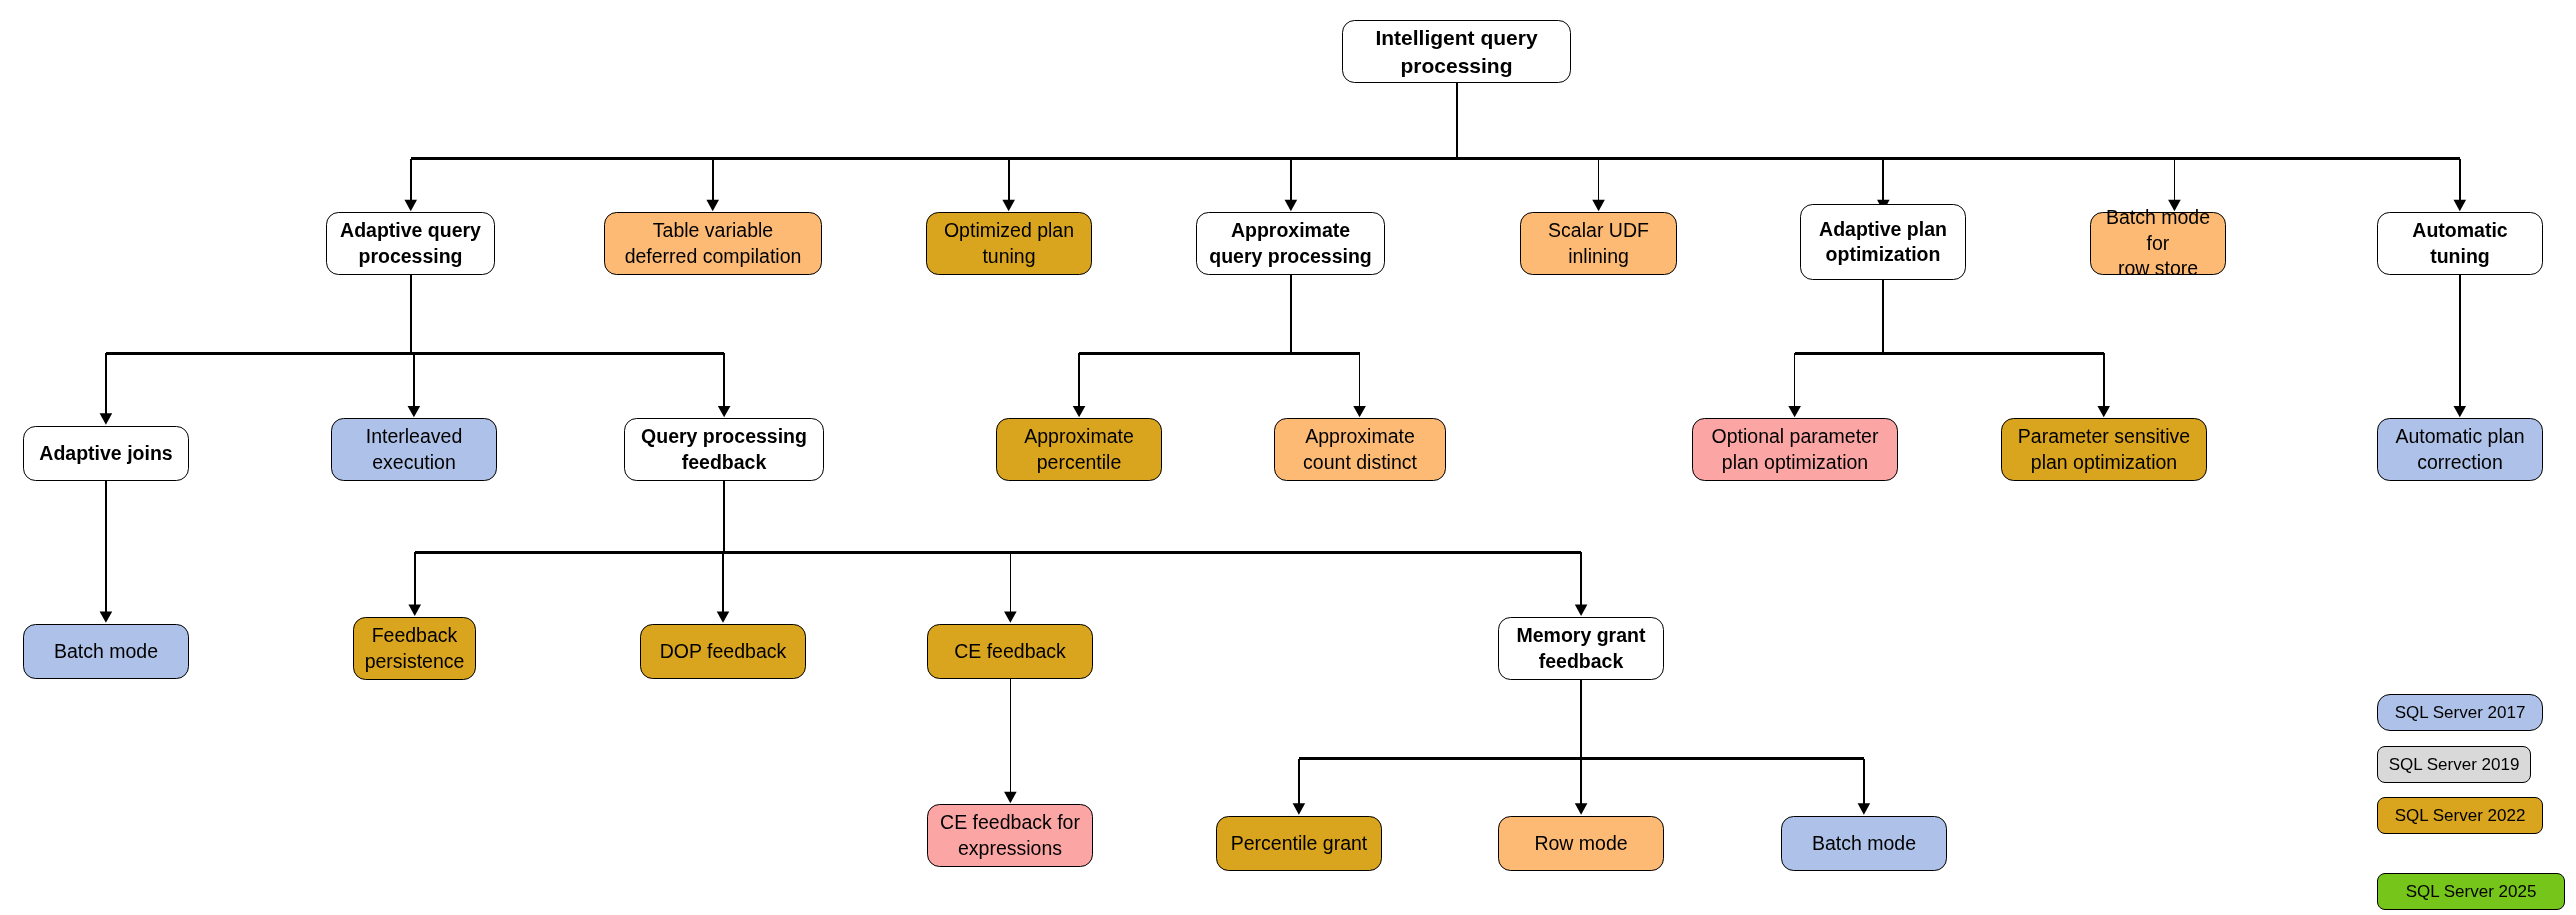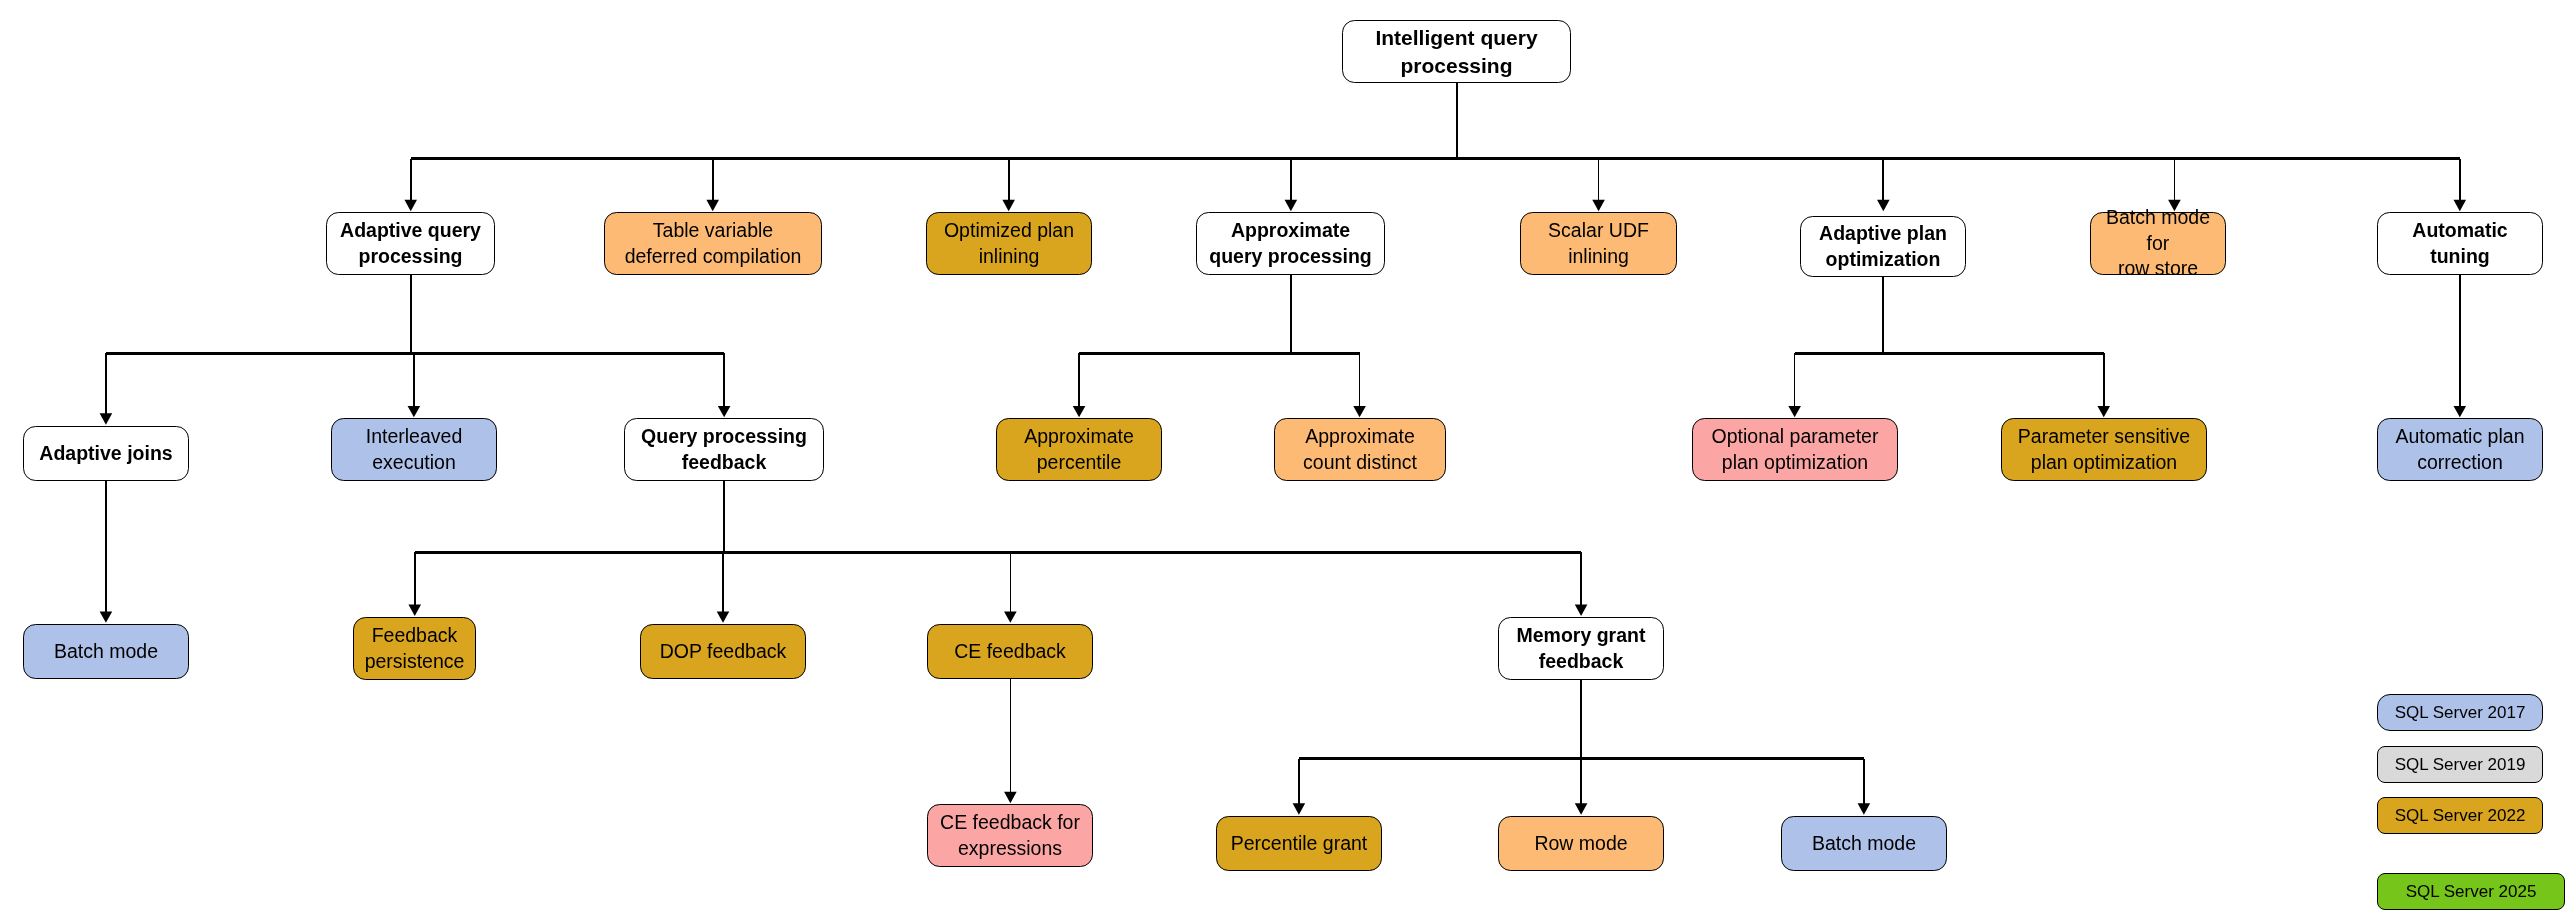--- a/index.html
+++ b/index.html
@@ -133,26 +133,26 @@
       <polygon points="3245,1403 3267,1403 3256,1423" fill="#000000"></polygon>
     </svg>
   <div id="nodes-layer">
       <div class="node fill-white" style="left: 1342px; top: 20px; width: 229px; height: 63px; font-size: 21px;">Intelligent query
 processing</div>
       <div class="node fill-white" style="left: 326px; top: 212px; width: 169px; height: 63px; font-size: 19.5px;">Adaptive query
 processing</div>
       <div class="node fill-gray" style="left: 604px; top: 212px; width: 218px; height: 63px; font-size: 19.5px;">Table variable
 deferred compilation</div>
       <div class="node fill-orange" style="left: 926px; top: 212px; width: 166px; height: 63px; font-size: 19.5px;">Optimized plan
-inlining</div>
+tuning</div>
       <div class="node fill-white" style="left: 1196px; top: 212px; width: 189px; height: 63px; font-size: 19.5px;">Approximate
 query processing</div>
       <div class="node fill-gray" style="left: 1520px; top: 212px; width: 157px; height: 63px; font-size: 19.5px;">Scalar UDF
 inlining</div>
-      <div class="node fill-white" style="left: 1800px; top: 216px; width: 166px; height: 61px; font-size: 19.5px;">Adaptive plan
+      <div class="node fill-white" style="left: 1800px; top: 204px; width: 166px; height: 76px; font-size: 19.5px;">Adaptive plan
 optimization</div>
       <div class="node fill-gray" style="left: 2090px; top: 212px; width: 136px; height: 63px; font-size: 19.5px;">Batch mode for
 row store</div>
       <div class="node fill-white" style="left: 2377px; top: 212px; width: 166px; height: 63px; font-size: 19.5px;">Automatic
 tuning</div>
       <div class="node fill-white" style="left: 23px; top: 426px; width: 166px; height: 55px; font-size: 19.5px;">Adaptive joins</div>
       <div class="node fill-blue" style="left: 331px; top: 418px; width: 166px; height: 63px; font-size: 19.5px;">Interleaved
 execution</div>
       <div class="node fill-white" style="left: 624px; top: 418px; width: 200px; height: 63px; font-size: 19.5px;">Query processing
 feedback</div>
@@ -174,18 +174,18 @@
       <div class="node fill-white" style="left: 1498px; top: 617px; width: 166px; height: 63px; font-size: 19.5px;">Memory grant
 feedback</div>
       <div class="node fill-green" style="left: 927px; top: 804px; width: 166px; height: 63px; font-size: 19.5px;">CE feedback for
 expressions</div>
       <div class="node fill-orange" style="left: 1216px; top: 816px; width: 166px; height: 55px; font-size: 19.5px;">Percentile grant</div>
       <div class="node fill-gray" style="left: 1498px; top: 816px; width: 166px; height: 55px; font-size: 19.5px;">Row mode</div>
       <div class="node fill-blue" style="left: 1781px; top: 816px; width: 166px; height: 55px; font-size: 19.5px;">Batch mode</div>
     </div>
   <div class="legend" id="legend-layer">
       <div class="legend-item fill-blue" style="left: 2377px; top: 694px; width: 166px; height: 37px; font-size: 17px; background: rgb(174, 193, 232); border-radius: 13px;">SQL Server 2017</div>
-      <div class="legend-item fill-gray" style="left: 2377px; top: 746px; width: 166px; height: 37px; font-size: 17px; background: rgb(217, 217, 217);">SQL Server 2019</div>
+      <div class="legend-item fill-gray" style="left: 2377px; top: 746px; width: 154px; height: 37px; font-size: 17px; background: rgb(217, 217, 217);">SQL Server 2019</div>
       <div class="legend-item fill-orange" style="left: 2377px; top: 797px; width: 166px; height: 37px; font-size: 17px; background: rgb(217, 164, 30);">SQL Server 2022</div>
       <div class="legend-item fill-green" style="left: 2377px; top: 849px; width: 188px; height: 37px; font-size: 17px; background: rgb(118, 197, 26); margin-top: 24px;">SQL Server 2025</div>
     </div>
 </div>
 
 
 </body></html>

